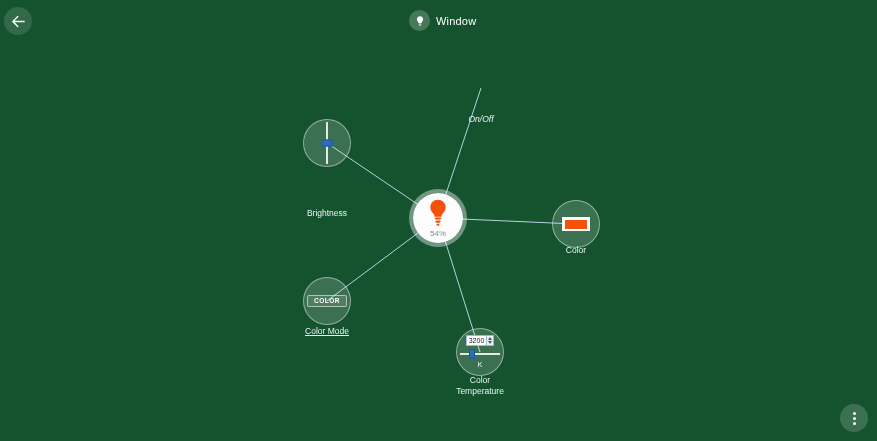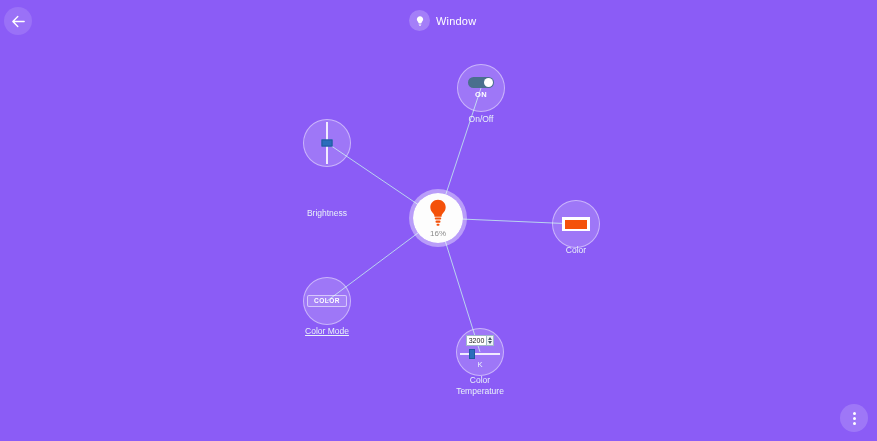--- a/index.html
+++ b/index.html
@@ -5,21 +5,21 @@
   * { box-sizing: border-box; }
   html, body {
     margin: 0; padding: 0;
     width: 877px; height: 441px;
     overflow: hidden;
     font-family: "Liberation Sans", sans-serif;
   }
   #app {
     position: relative;
     width: 877px; height: 441px;
-    background: #8b5cf6;
+    background: #14532d;
     overflow: hidden;
     -webkit-font-smoothing: antialiased;
   }
 
   
   .back-btn {
     position: absolute; left: 4px; top: 7px;
     width: 28px; height: 28px; border-radius: 50%;
     background: rgba(255,255,255,0.13);
     display: flex; align-items: center; justify-content: center;
@@ -262,32 +262,24 @@
     </g>
   </svg>
 
   <div class="node center" style="left:438px; top:218px;">
     <svg width="26" height="30" viewBox="0 0 24 27">
       <path d="M12 1.2c-4 0-7.1 3.1-7.1 7 0 2.7 1.5 4.5 2.7 5.8.7.8 1.1 1.4 1.1 2.2v.7h6.6v-.7c0-.8.4-1.4 1.1-2.2 1.2-1.3 2.7-3.1 2.7-5.8 0-3.9-3.1-7-7.1-7z" fill="#f4510a"></path>
       <rect x="9" y="17.6" width="6" height="1.9" rx=".9" fill="#f4510a"></rect>
       <rect x="9.7" y="20.5" width="4.6" height="1.9" rx=".9" fill="#f4510a"></rect>
       <rect x="10.6" y="23.4" width="2.8" height="1.9" rx=".9" fill="#f4510a"></rect>
     </svg>
-    <span class="center-pct">16%</span>
-  </div>
-
-  <div class="node satellite" style="left:481px; top:88px;">
-    <div class="widget-onoff">
-      <div class="toggle">
-        <span class="knob"></span>
-      </div>
-      <span class="toggle-label">ON</span>
-    </div>
-  </div>
-  <div class="node-label" style="left:481px; top:114px;">On/Off</div>
+    <span class="center-pct">54%</span>
+  </div>
+
+  <div class="node-label" style="left:481px; top:114px;font-style:italic;">On/Off</div>
 
   <div class="node satellite" style="left:327px; top:143px;">
     <div class="vslider">
       <span class="track"></span>
       <span class="thumb"></span>
     </div>
   </div>
   <div class="node-label" style="left:327px; top:164px;margin-top:44px;">Brightness</div>
 
   <div class="node satellite" style="left:576px; top:224px;">

